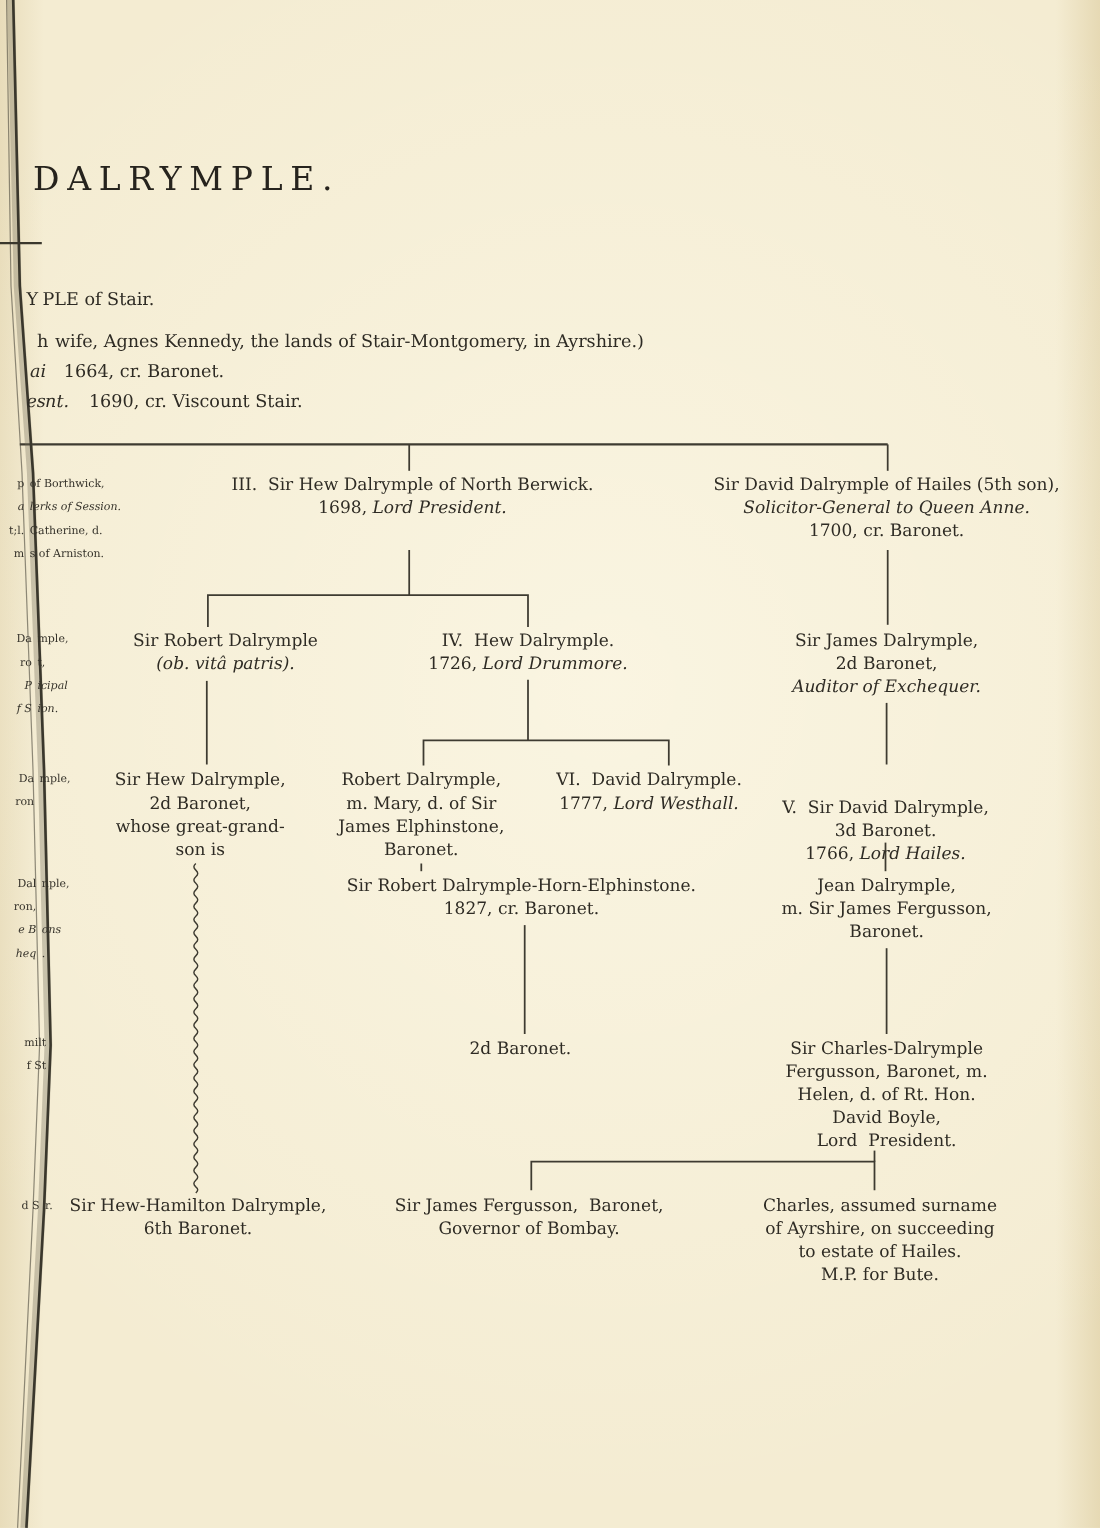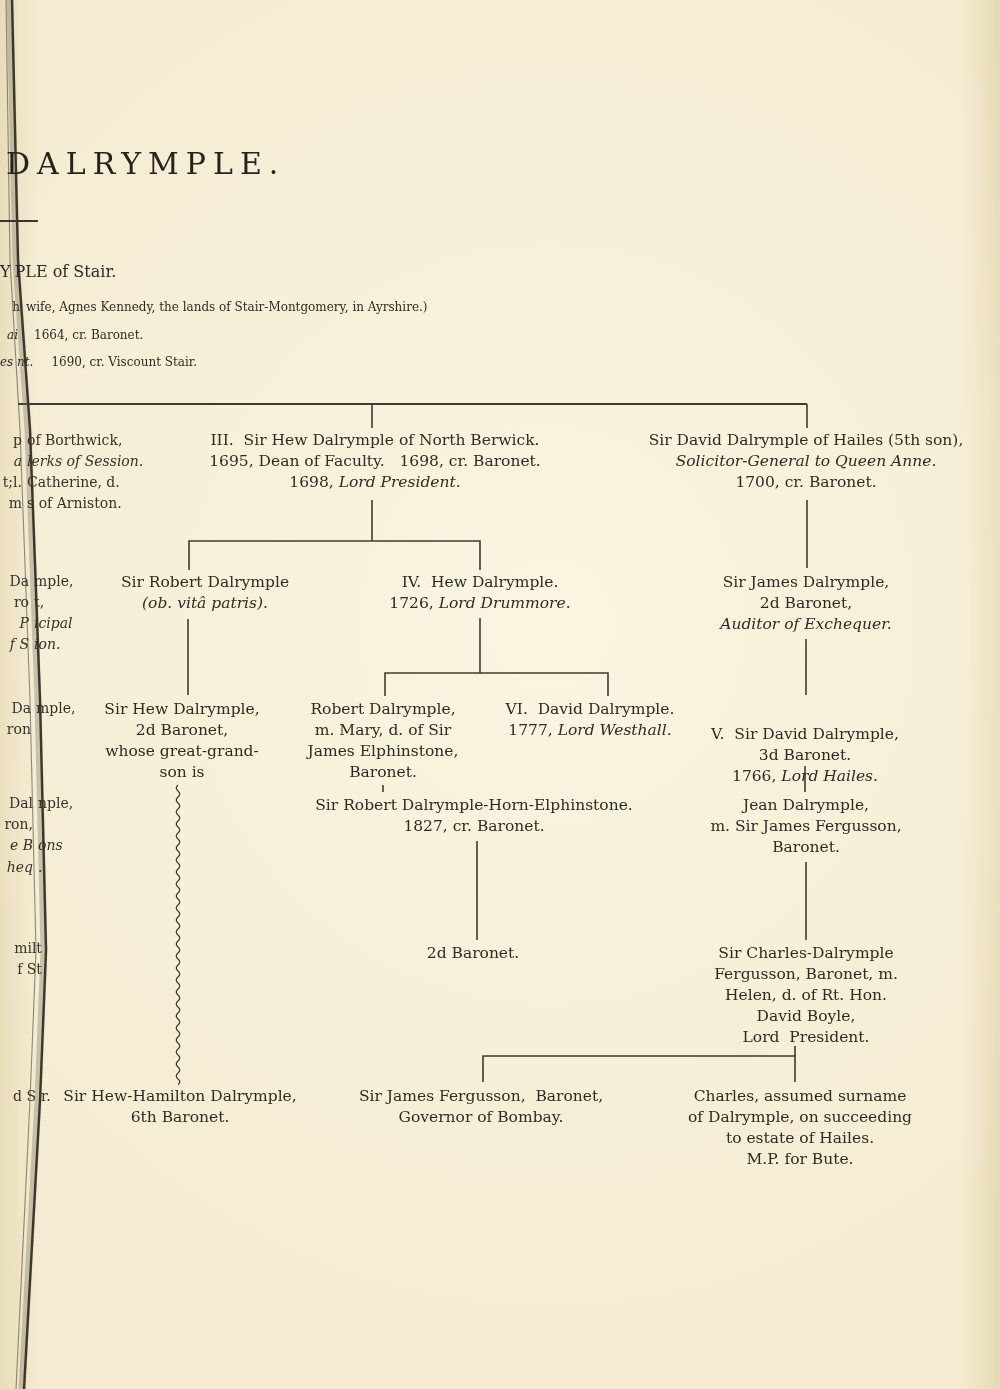--- a/index.html
+++ b/index.html
@@ -5,31 +5,31 @@
   html,body{margin:0;padding:0;}
   body{
     width:1000px;height:1389px;position:relative;overflow:hidden;
     background:
       radial-gradient(ellipse 120% 90% at 55% 45%, rgba(255,252,238,.55), rgba(0,0,0,0) 60%),
       linear-gradient(90deg, #e8dcba 0%, #f4ecd2 4%, #f4ecd2 96%, #e6d9b4 100%),
       #f4ecd2;
     font-family:"DejaVu Serif","Liberation Serif",serif;
     color:#2e2b24;
   }
-  .abs{position:absolute;}
+  .abs{position:absolute;margin-left:24px;}
   .it{font-style:italic;}
   #title{
     left:6px;top:146px;font-size:30px;letter-spacing:7px;color:#26231d;
   }
   #subtitle{left:0;top:262px;font-size:16px;white-space:pre;}
   #subtitle .mn{padding-left:4px;}
-  .introrow{left:0;font-size:12px;white-space:pre;}
+  .introrow{left:0;font-size:16px;white-space:pre;}
   .introrow .fr{display:inline-block;text-align:right;}
   .introrow .mn{padding-left:6px;}
-  .mrow{position:absolute;left:0;font-size:14px;white-space:pre;line-height:21px;color:#35322a;}
+  .mrow{position:absolute;left:0;font-size:10px;white-space:pre;line-height:21px;color:#35322a;}
   .mrow .fr{display:inline-block;text-align:right;}
   .mrow .mn{padding-left:5px;}
   .tnode{
     position:absolute;text-align:center;font-size:15.5px;line-height:21px;color:#2e2b24;
   }
   .tnode .tl{white-space:pre-wrap;text-align:center;}
   svg{position:absolute;left:0;top:0;}
 </style>
 </head>
 <body>
@@ -88,21 +88,20 @@
 <div class="mrow it" style="top:835px"><span class="fr" style="width:33px">e B</span><span class="mn">ons</span></div>
 <div class="mrow it" style="top:857px"><span class="fr" style="width:33px">heq</span><span class="mn">.</span></div>
 
 <div class="mrow" style="top:938px"><span class="fr" style="width:42px">milt</span><span class="mn"></span></div>
 <div class="mrow" style="top:959px"><span class="fr" style="width:42px">f St</span><span class="mn"></span></div>
 
 <div class="mrow" style="top:1086px"><span class="fr" style="width:36px">d S</span><span class="mn">r.</span></div>
 
 <div class="tnode" style="left:170px;top:430px;width:410px">
     <div class="tl"><span>III.  Sir Hew Dalrymple of North Berwick.</span></div>
-    <div class="tl"><span>1695, Dean of Faculty.   1698, cr. Baronet.</span></div>
     <div class="tl"><span>1698, </span><span class="it">Lord President.</span></div>
   </div>
 <div class="tnode" style="left:601px;top:430px;width:410px">
     <div class="tl"><span>Sir David Dalrymple of Hailes (5th son),</span></div>
     <div class="tl"><span class="it">Solicitor-General to Queen Anne.</span></div>
     <div class="tl"><span>1700, cr. Baronet.</span></div>
   </div>
 
 <div class="tnode" style="left:95px;top:572px;width:220px">
     <div class="tl"><span>Sir Robert Dalrymple</span></div>
@@ -164,16 +163,16 @@
 <div class="tnode" style="left:50px;top:1086px;width:260px">
     <div class="tl"><span>Sir Hew-Hamilton Dalrymple,</span></div>
     <div class="tl"><span>6th Baronet.</span></div>
   </div>
 <div class="tnode" style="left:341px;top:1086px;width:280px">
     <div class="tl"><span>Sir James Fergusson,  Baronet,</span></div>
     <div class="tl"><span>Governor of Bombay.</span></div>
   </div>
 <div class="tnode" style="left:660px;top:1086px;width:280px">
     <div class="tl"><span>Charles, assumed surname</span></div>
-    <div class="tl"><span>of Dalrymple, on succeeding</span></div>
+    <div class="tl"><span>of Ayrshire, on succeeding</span></div>
     <div class="tl"><span>to estate of Hailes.</span></div>
     <div class="tl"><span>M.P. for Bute.</span></div>
   </div>
 
 </body></html>

